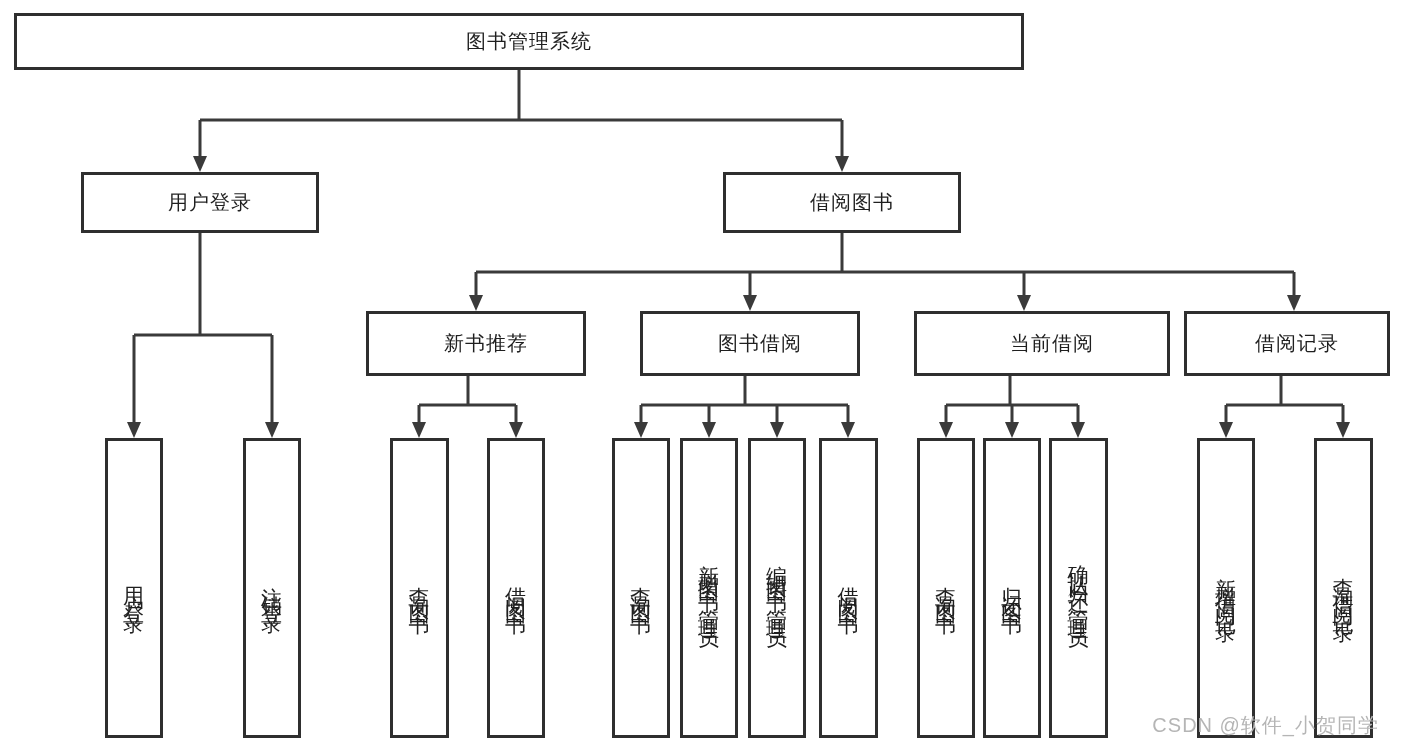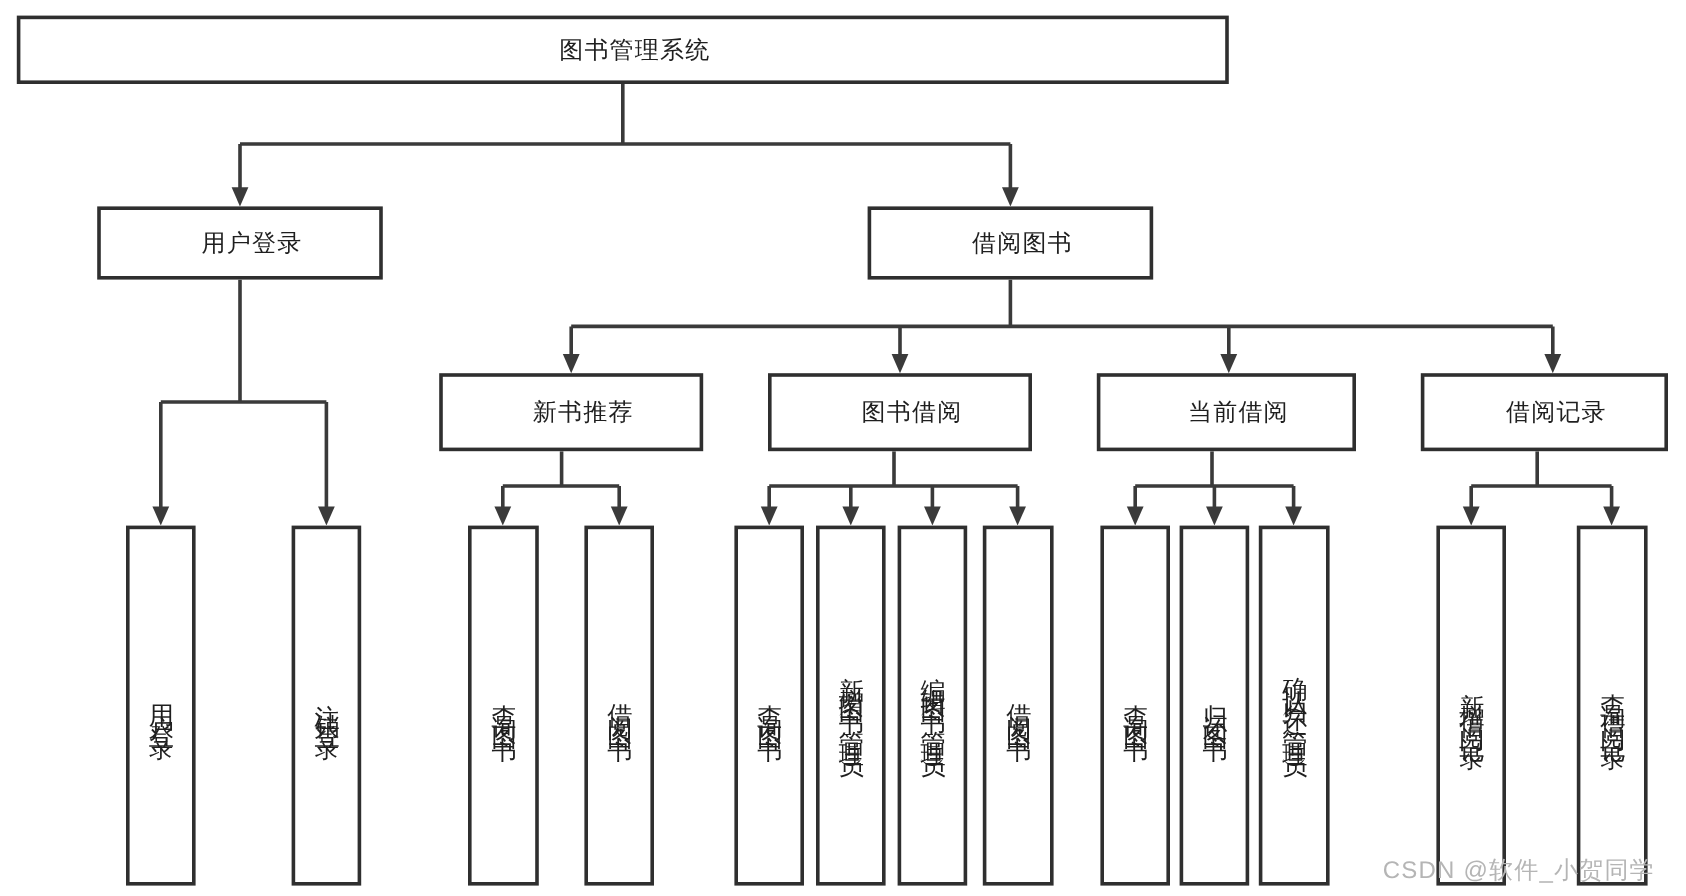--- a/index.html
+++ b/index.html
@@ -70,21 +70,21 @@
   <div class="box h-box" style="left:723px;top:172px;width:238px;height:61px;">
     <span>借阅图书</span>
   </div>
 
   <div class="box h-box" style="left:366px;top:311px;width:220px;height:65px;">
     <span>新书推荐</span>
   </div>
   <div class="box h-box" style="left:640px;top:311px;width:220px;height:65px;">
     <span>图书借阅</span>
   </div>
-  <div class="box h-box" style="left:914px;top:311px;width:216px;height:65px;">
+  <div class="box h-box" style="left:914px;top:311px;width:256px;height:65px;">
     <span>当前借阅</span>
   </div>
   <div class="box h-box" style="left:1184px;top:311px;width:206px;height:65px;">
     <span>借阅记录</span>
   </div>
 
   <div class="box v-box" style="left:105px;top:438px;width:58px;height:300px;">
     <span>用户登录</span>
   </div>
   <div class="box v-box" style="left:243px;top:438px;width:58px;height:300px;">

